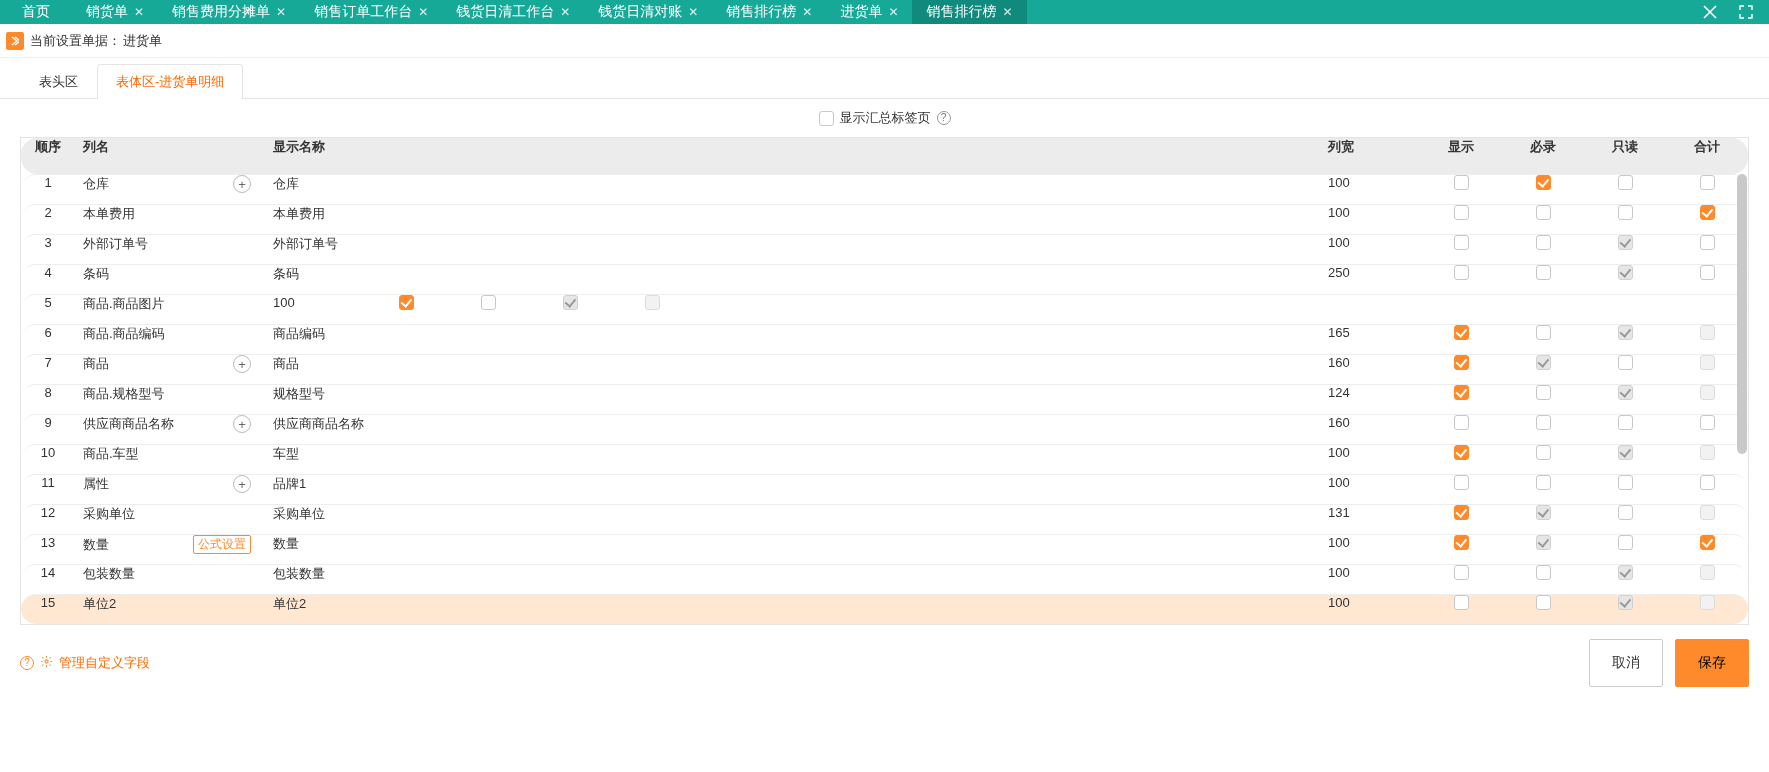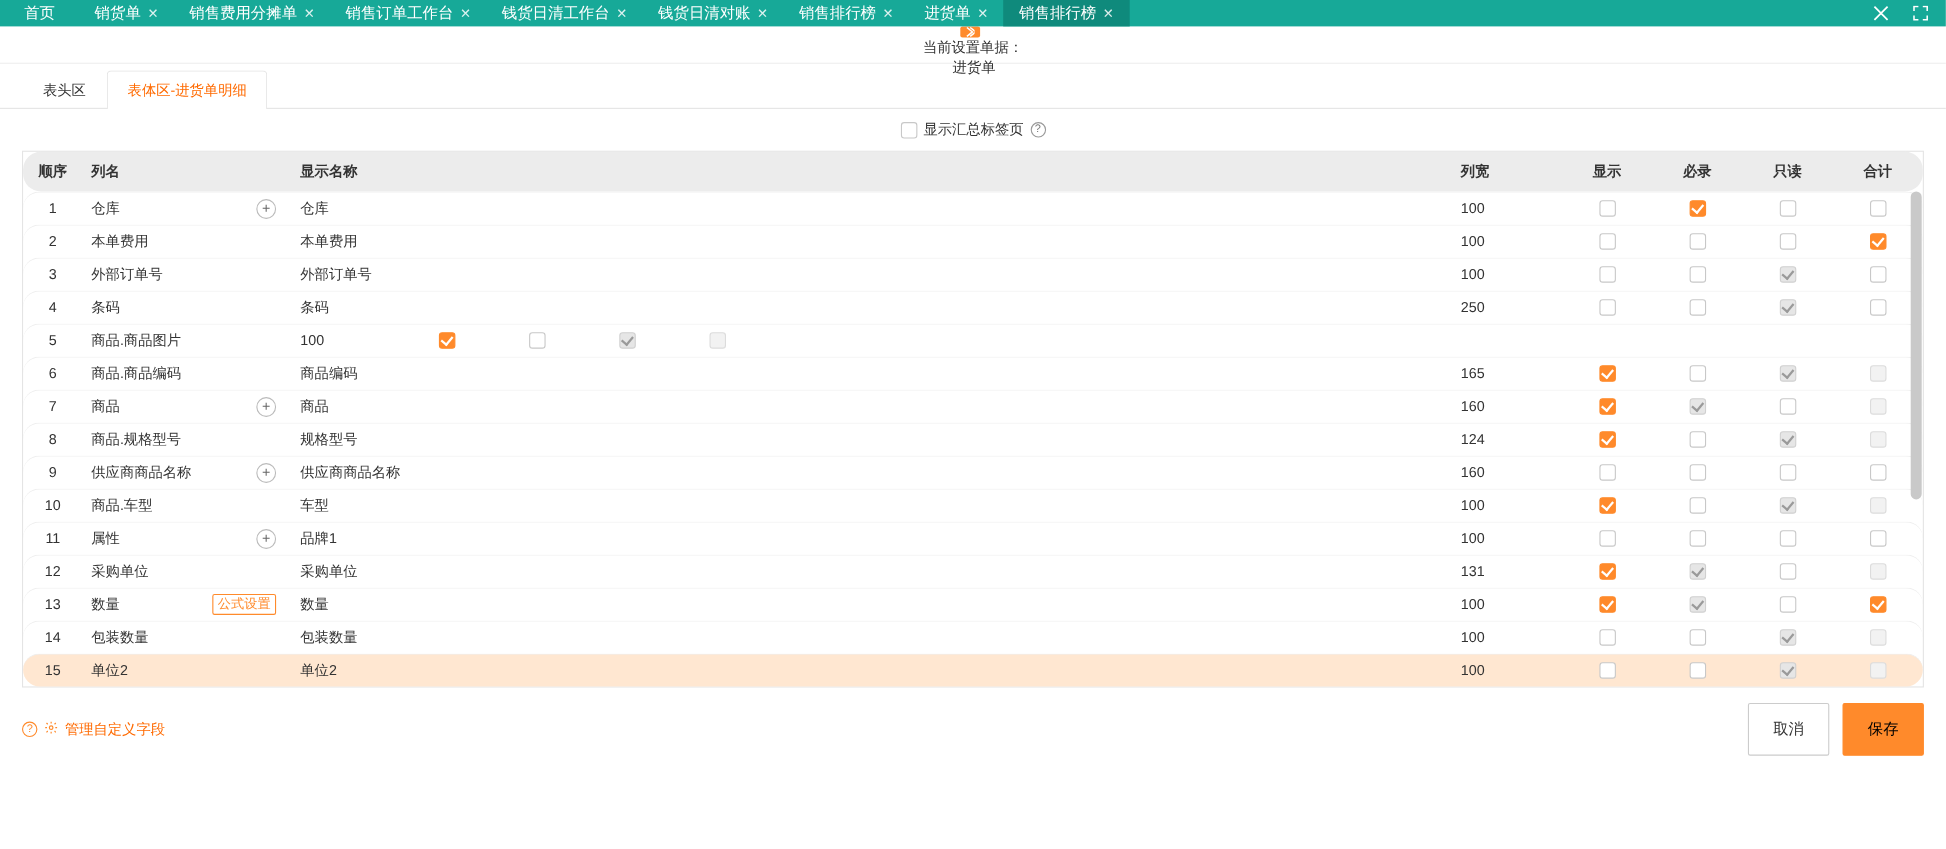--- a/index.html
+++ b/index.html
@@ -47,21 +47,20 @@
 
   
   .crumb-bar {
     display: flex;
     align-items: center;
     height: 34px;
     border-bottom: 1px solid #eee;
     padding: 0 6px;
     font-size: 13px;
     color: #333;
-    flex-direction: column;
   }
   .crumb-toggle {
     width: 18px; height: 18px;
     background: #ff8a2b;
     border-radius: 2px;
     display: flex; align-items: center; justify-content: center;
     color: #fff; font-size: 11px;
     margin-right: 6px;
   }
 
@@ -102,21 +101,21 @@
   }
 
   
   .table-wrap {
     margin: 0 20px;
     border: 1px solid #e4e4e4;
     position: relative;
   }
   .thead, .trow {
     display: flex;
-    align-items: center;
+    align-items: flex-start;
     border-radius: 16px;
   }
   .thead {
     background: #ececec;
     height: 36px;
     font-weight: 600;
     color: #333;
   }
   .trow {
     height: 30px;

